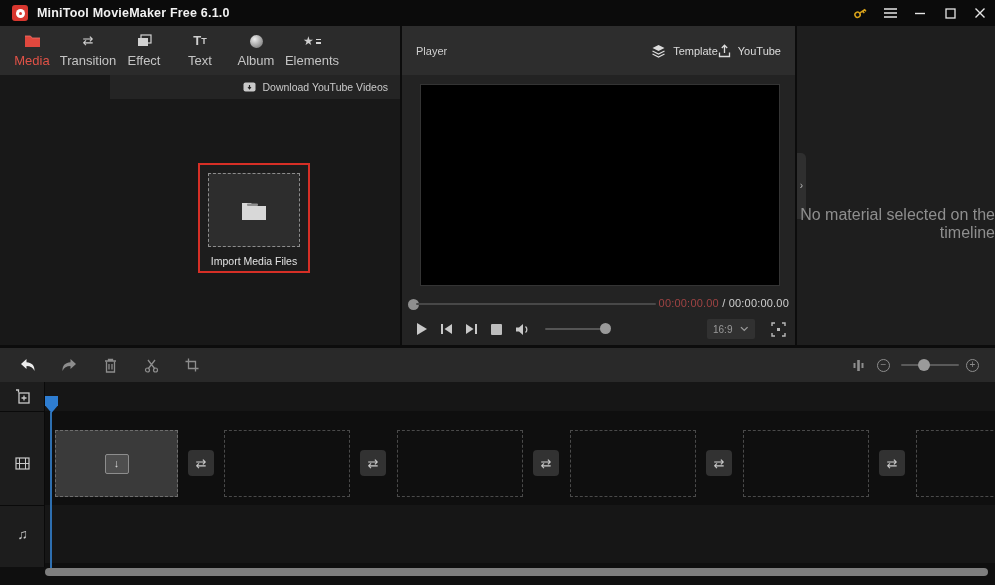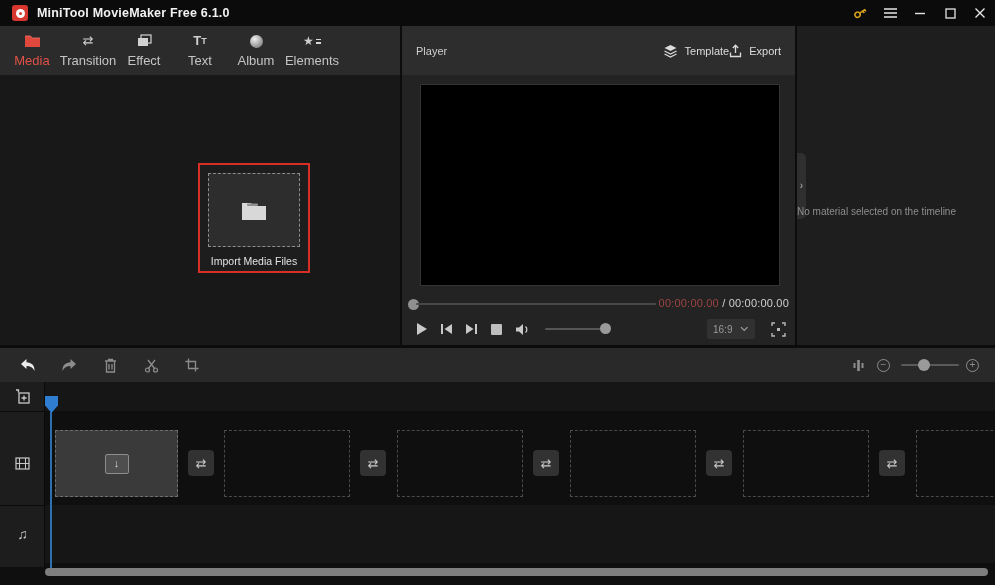--- a/index.html
+++ b/index.html
@@ -68,21 +68,21 @@
   .vol-thumb{position:absolute;left:198px;top:4px;width:11px;height:11px;border-radius:50%;background:#9a9a9a;}
   .ratio{position:absolute;left:305px;top:0;width:48px;height:20px;background:#313131;border-radius:2px;
          display:flex;align-items:center;padding:0 6px;gap:8px;}
   .ratio span{font-size:10px;color:#9a9a9a;}
 
   
   .rpanel{position:absolute;left:797px;top:26px;width:198px;height:319px;background:#1e1e1e;}
   .rhandle{position:absolute;left:0;top:127px;width:9px;height:66px;background:#2f2f2f;
            border-radius:0 5px 5px 0;display:flex;align-items:center;justify-content:center;}
   .rhandle span{color:#b8b8b8;font-size:10px;line-height:1;}
-  .rmsg{position:absolute;left:0;top:180px;width:100%;text-align:left;font-size:10px;color:#8e8e8e;}
+  .rmsg{position:absolute;left:0;top:180px;width:100%;text-align:right;font-size:16px;color:#8e8e8e;}
 
   
   .tl-toolbar{position:absolute;left:0;top:348px;width:995px;height:34px;background:#292929;}
   .tt-btn{position:absolute;top:6px;width:22px;height:22px;display:flex;align-items:center;justify-content:center;}
   .zoomctl{position:absolute;right:0;top:0;height:34px;width:160px;}
   .circlebtn{position:absolute;top:11px;width:13px;height:13px;border:1.4px solid #8d8d8d;border-radius:50%;
              color:#8d8d8d;display:flex;align-items:center;justify-content:center;font-size:10px;line-height:1;padding-bottom:1px;}
   .zoom-track{position:absolute;left:66px;top:16px;width:58px;height:2px;background:#5a5a5a;border-radius:1px;}
   .zoom-thumb{position:absolute;left:83px;top:11px;width:12px;height:12px;border-radius:50%;background:#9a9a9a;}
 
@@ -188,20 +188,27 @@
         <span class="lines">
             <i></i>
             <i></i>
           </span>
       </span>
       <span class="tlabel">Elements</span>
     </div>
   </div>
 
   <div class="media-region">
+    <div class="media-header">
+      <svg width="13" height="10" viewBox="0 0 13 10">
+        <rect x="0.5" y="0.5" width="12" height="9" rx="2" fill="#c9c9c9"></rect>
+        <path d="M6.5 3 V6 M5 5 L6.5 6.8 L8 5" stroke="#242424" stroke-width="1.1" fill="none"></path>
+      </svg>
+      <span class="dl-label">Download YouTube Videos</span>
+    </div>
     <div class="import-card">
       <div class="import-drop">
         <svg width="26" height="20" viewBox="0 0 26 20">
           <path d="M1 3 h9 l2.5 3 H25 v14 H1 Z" fill="#d8d8d8"></path>
           <rect x="6" y="3.5" width="11" height="2.6" rx="1" fill="#8f8f8f"></rect>
         </svg>
       </div>
       <div class="import-label">Import Media Files</div>
     </div>
   </div>
@@ -215,21 +222,21 @@
             <path d="M7.5 1 L13.5 4 L7.5 7 L1.5 4 Z" fill="#dcdcdc"></path>
             <path d="M1.5 7 L7.5 10 L13.5 7 M1.5 10 L7.5 13 L13.5 10" fill="none" stroke="#dcdcdc" stroke-width="1.2"></path>
           </svg>
           <span>Template</span>
         </div>
         <div class="ph-action">
           <svg width="13" height="14" viewBox="0 0 13 14">
             <path d="M6.5 1.5 V9 M3.8 4 L6.5 1.2 L9.2 4" fill="none" stroke="#dcdcdc" stroke-width="1.3"></path>
             <path d="M1.5 8.5 V12.5 H11.5 V8.5" fill="none" stroke="#dcdcdc" stroke-width="1.3"></path>
           </svg>
-          <span>Export</span>
+          <span>YouTube</span>
         </div>
       </div>
     </div>
 
     <div class="video"></div>
 
     <div class="seek-thumb"></div>
     <div class="seek-track"></div>
     <div class="timecode"><span class="cur">00:00:00.00</span><span class="tot"> / </span><span class="tot">00:00:00.00</span></div>
 

